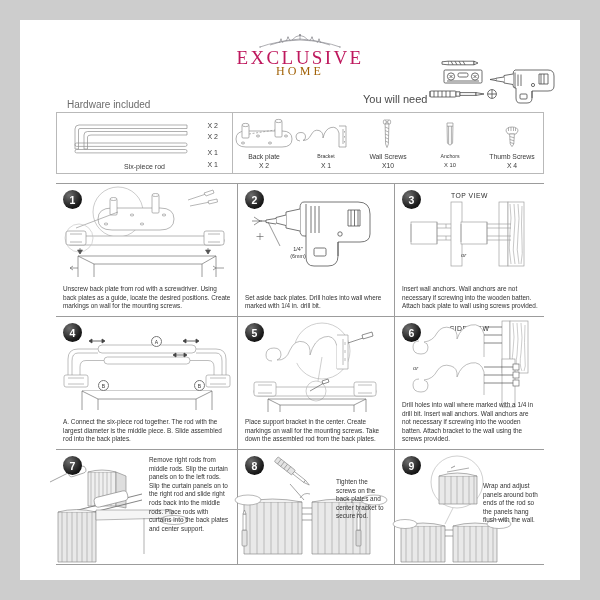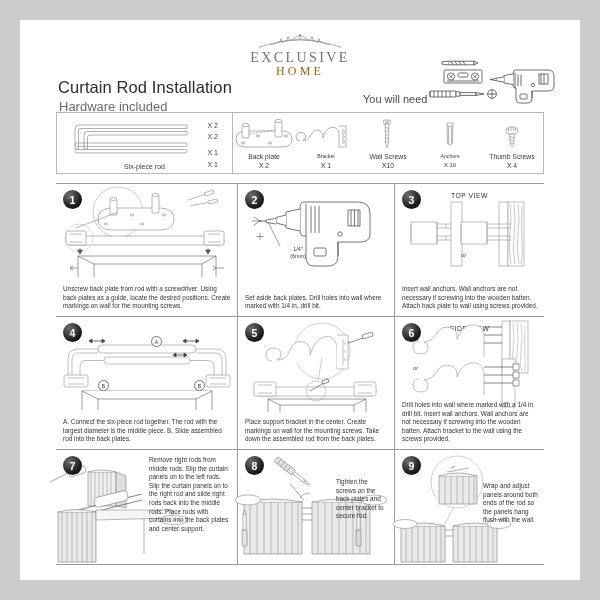--- a/index.html
+++ b/index.html
@@ -12,26 +12,26 @@
   #page{
     position:absolute;left:20px;top:20px;
     width:560px;height:560px;
     background:#ffffff;
     overflow:hidden;
   }
 
   
   .brand{position:absolute;left:0;top:14px;width:560px;text-align:center;}
   .brand-orn{display:block;margin:0 auto 2px;}
-  .brand-l1{font-family:"Liberation Serif",serif;font-size:14px;letter-spacing:2.4px;color:#737373;line-height:13px;}
+  .brand-l1{font-family:"Liberation Serif",serif;font-size:19px;letter-spacing:2.4px;color:#be185d;line-height:13px;}
   .brand-l2{font-family:"Liberation Serif",serif;font-size:12px;letter-spacing:3.2px;color:#a16207;line-height:14px;}
 
   
   .title{position:absolute;left:38px;top:58px;font-size:16.5px;color:#2c2c2c;letter-spacing:.1px;}
-  .subtitle{position:absolute;left:39px;top:79px;font-size:13px;color:#6b6b6b;}
+  .subtitle{position:absolute;left:47px;top:79px;font-size:10px;color:#6b6b6b;}
   .youneed{position:absolute;left:343px;top:73px;font-size:11px;color:#4a4a4a;}
 
   
   .tools{position:absolute;left:400px;top:38px;width:145px;height:52px;}
 
   
   .hw{position:absolute;left:36px;top:92px;width:488px;height:62px;
       border:1px solid #b9b9b9;display:flex;box-sizing:border-box;background:#fff;}
   .hw-left{width:176px;border-right:1px solid #b9b9b9;position:relative;box-sizing:border-box;}
   .hw-right{flex:1;position:relative;display:flex;box-sizing:border-box;}
@@ -96,21 +96,20 @@
         <circle cx="35" cy="5.2" r=".7"></circle>
           <circle cx="73" cy="5.2" r=".7"></circle>
         <circle cx="14" cy="13" r=".7"></circle>
           <circle cx="94" cy="13" r=".7"></circle>
       </g>
     </svg>
     <div class="brand-l1">EXCLUSIVE</div>
     <div class="brand-l2">HOME</div>
   </div>
 
-  <div class="title">Curtain Rod Installation</div>
   <div class="subtitle">Hardware included</div>
   <div class="youneed">You will need</div>
 
   <div class="tools">
     <svg width="148" height="54" viewBox="0 0 148 54">
       <g stroke="#4a4a4a" stroke-width=".8" fill="#fff" stroke-linejoin="round">
 
         <g>
           <rect x="28" y="3.2" width="26" height="3.6"></rect>
           <path d="M28 3.2 L22 3.8 L22 6.2 L28 6.8"></path>

